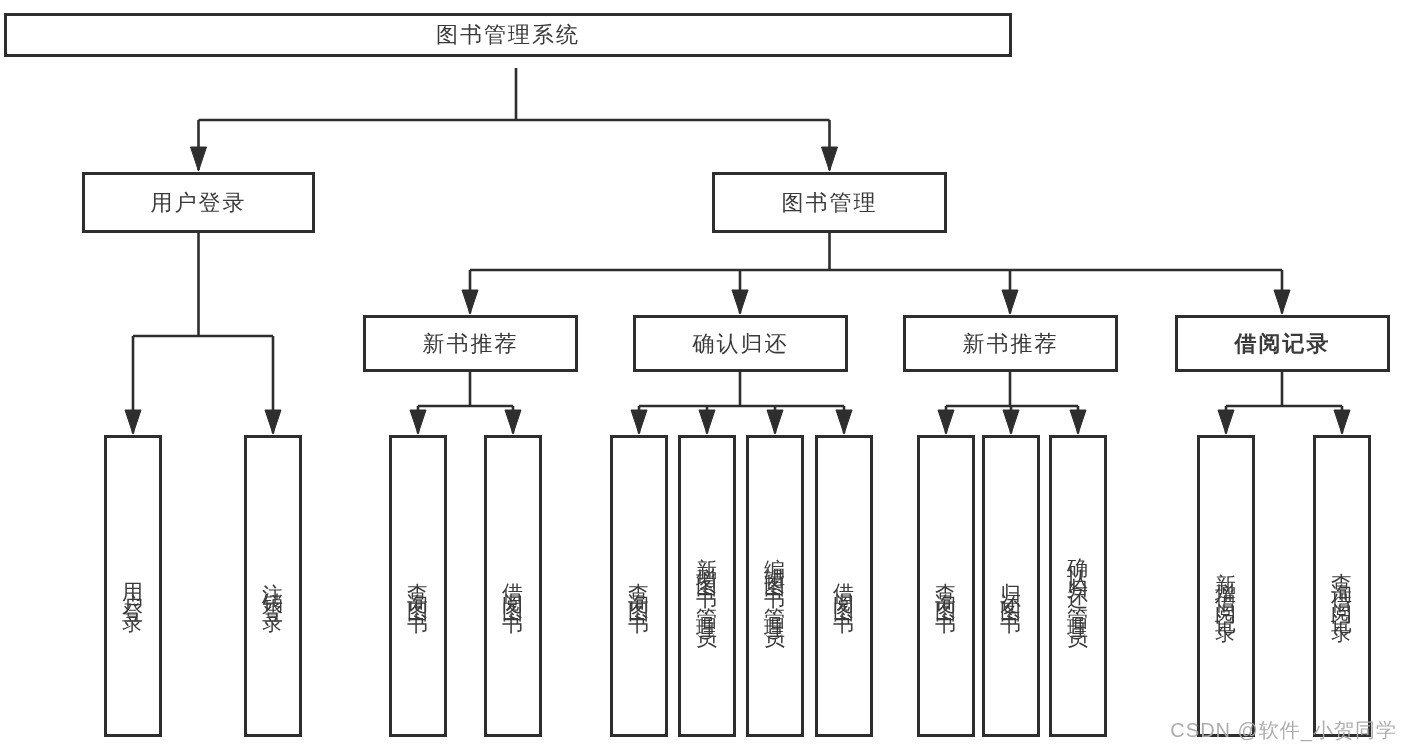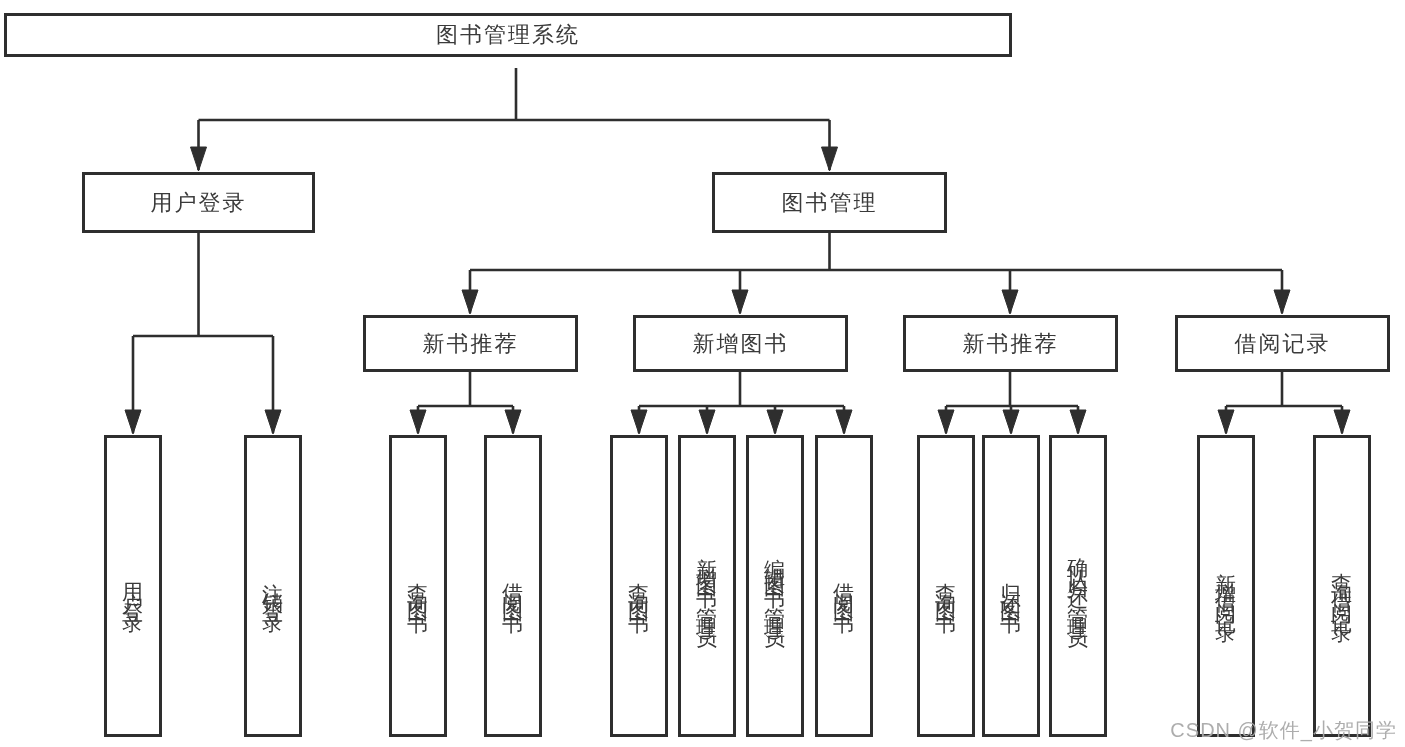--- a/index.html
+++ b/index.html
@@ -118,26 +118,26 @@
     <span class="h-label">用户登录</span>
   </div>
   <div class="box lvl2-box" style="left:712px; width:235px;">
     <span class="h-label">图书管理</span>
   </div>
 
   <div class="box lvl3-box" style="left:363px;">
     <span class="h-label">新书推荐</span>
   </div>
   <div class="box lvl3-box" style="left:633px;">
-    <span class="h-label">新增图书</span>
+    <span class="h-label">确认归还</span>
   </div>
   <div class="box lvl3-box" style="left:903px;">
     <span class="h-label">新书推荐</span>
   </div>
-  <div class="box lvl3-box" style="left:1175px;">
+  <div class="box lvl3-box" style="left:1175px;font-weight:bold;">
     <span class="h-label">借阅记录</span>
   </div>
 
   <div class="box leaf" style="left:104px;">
     <span class="vtext">用户登录</span>
   </div>
   <div class="box leaf" style="left:244px;">
     <span class="vtext">注销登录</span>
   </div>
 

